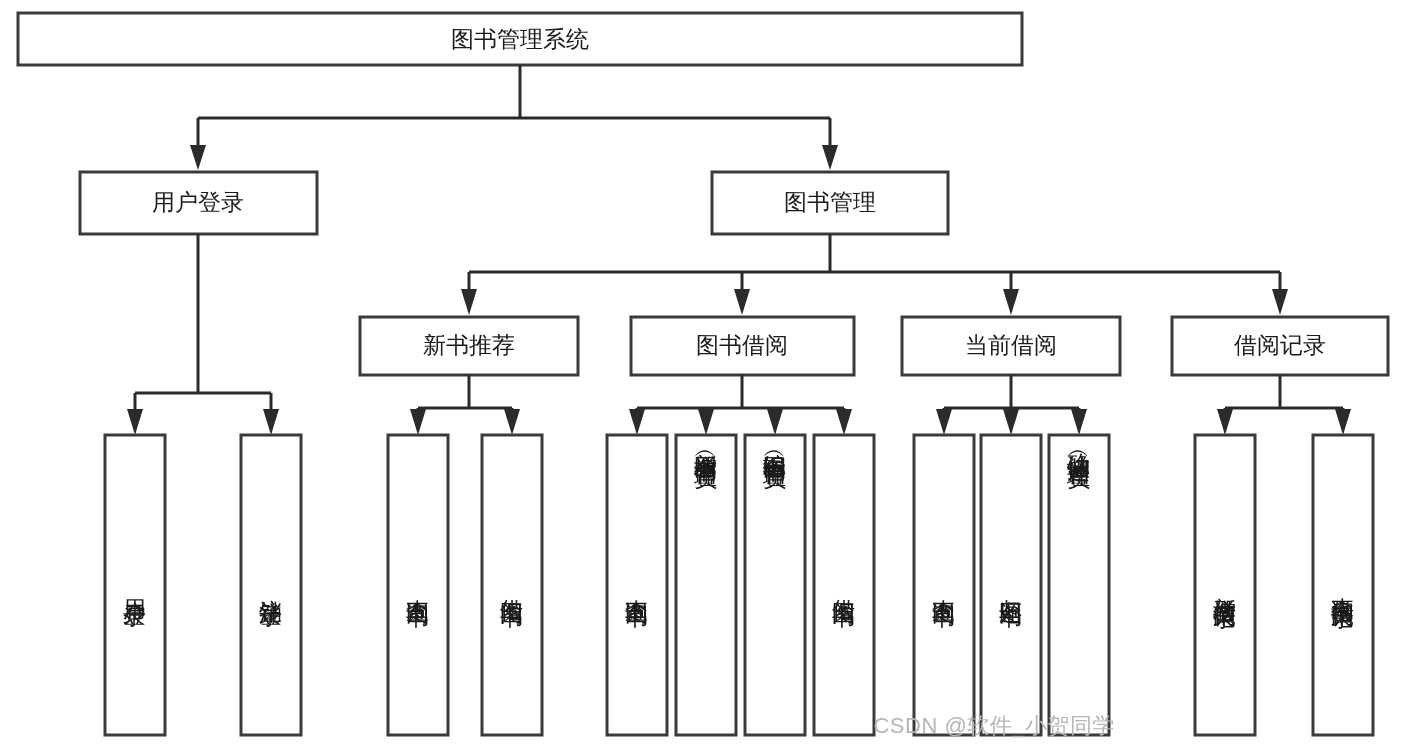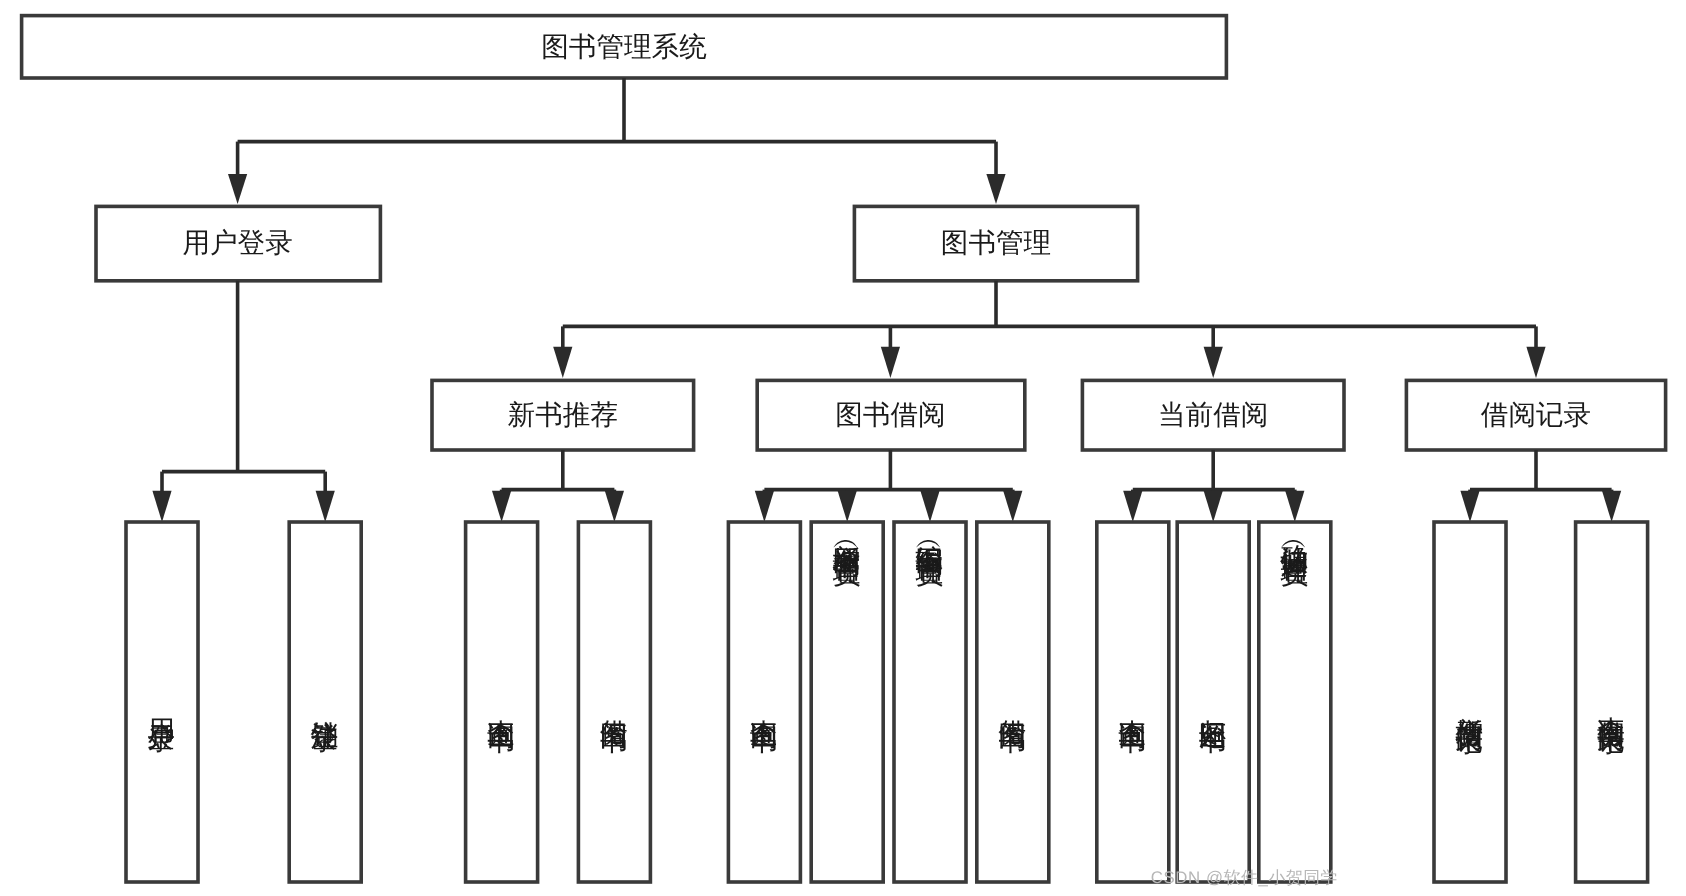--- a/index.html
+++ b/index.html
@@ -67,21 +67,21 @@
     text-orientation: upright;
     letter-spacing: 2px;
     text-align: center;
     white-space: nowrap;
   }
   .watermark {
     position: absolute;
     right: 14px;
     bottom: 6px;
     font-family: "Liberation Sans", "DejaVu Sans", sans-serif;
-    font-size: 14px;
+    font-size: 22px;
     color: #b6b6b6;
     letter-spacing: 0.5px;
     white-space: nowrap;
     user-select: none;
   }
 </style>
 </head>
 <body>
 
 <div id="diagram-root">

